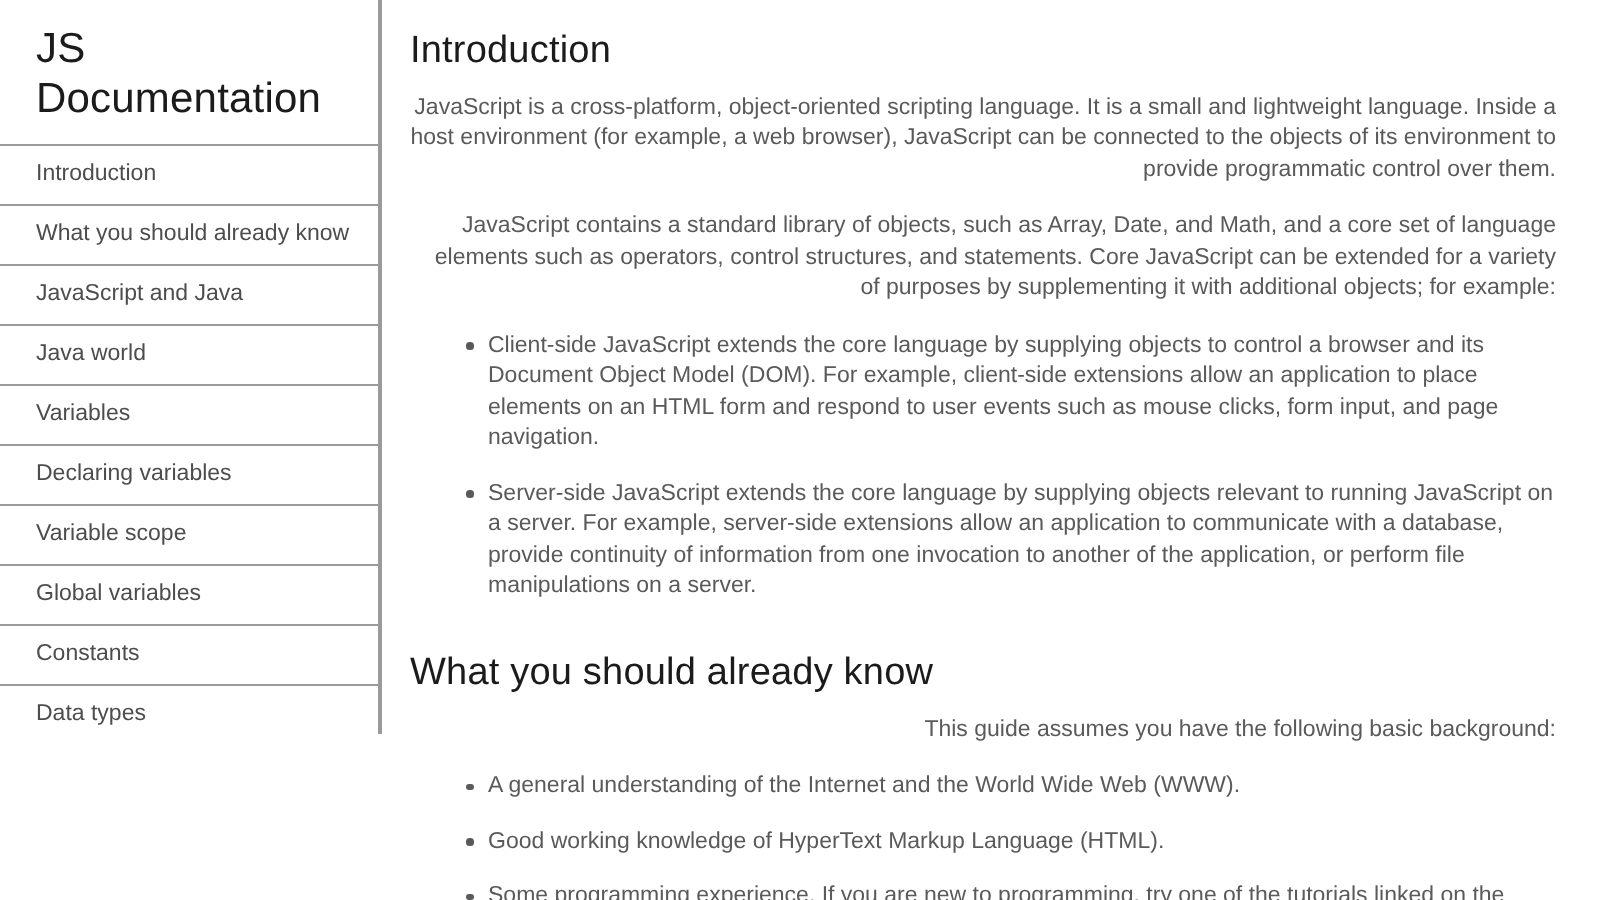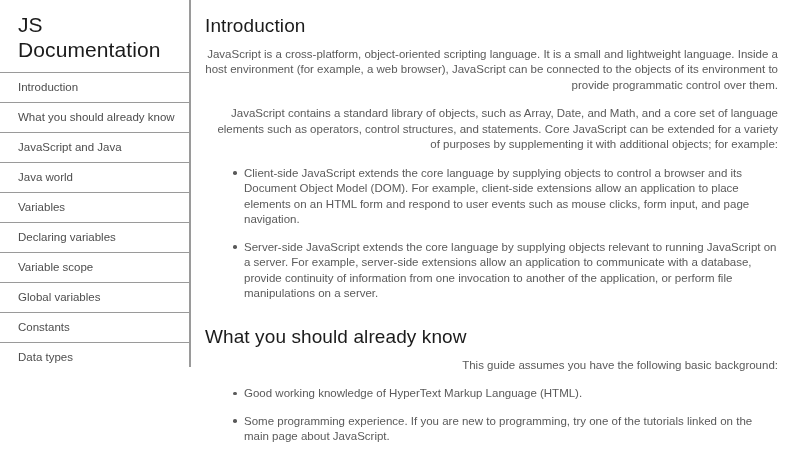--- a/index.html
+++ b/index.html
@@ -177,19 +177,20 @@
       <ul>
         <li><span class="bullet"></span><span>Client-side JavaScript extends the core language by supplying objects to control a browser and its Document Object Model (DOM). For example, client-side extensions allow an application to place elements on an HTML form and respond to user events such as mouse clicks, form input, and page navigation.</span></li>
         <li><span class="bullet"></span><span>Server-side JavaScript extends the core language by supplying objects relevant to running JavaScript on a server. For example, server-side extensions allow an application to communicate with a database, provide continuity of information from one invocation to another of the application, or perform file manipulations on a server.</span></li>
       </ul>
     </section>
 
     <section class="main-section" id="section-know">
       <h2>What you should already know</h2>
       <p>This guide assumes you have the following basic background:</p>
       <ul>
+        <li><span class="bullet"></span><span>A general understanding of the Internet and the World Wide Web (WWW).</span></li>
         <li><span class="bullet"></span><span>Good working knowledge of HyperText Markup Language (HTML).</span></li>
         <li><span class="bullet"></span><span>Some programming experience. If you are new to programming, try one of the tutorials linked on the main page about JavaScript.</span></li>
       </ul>
     </section>
 
   </main>
 </div>
 
 </body></html>

